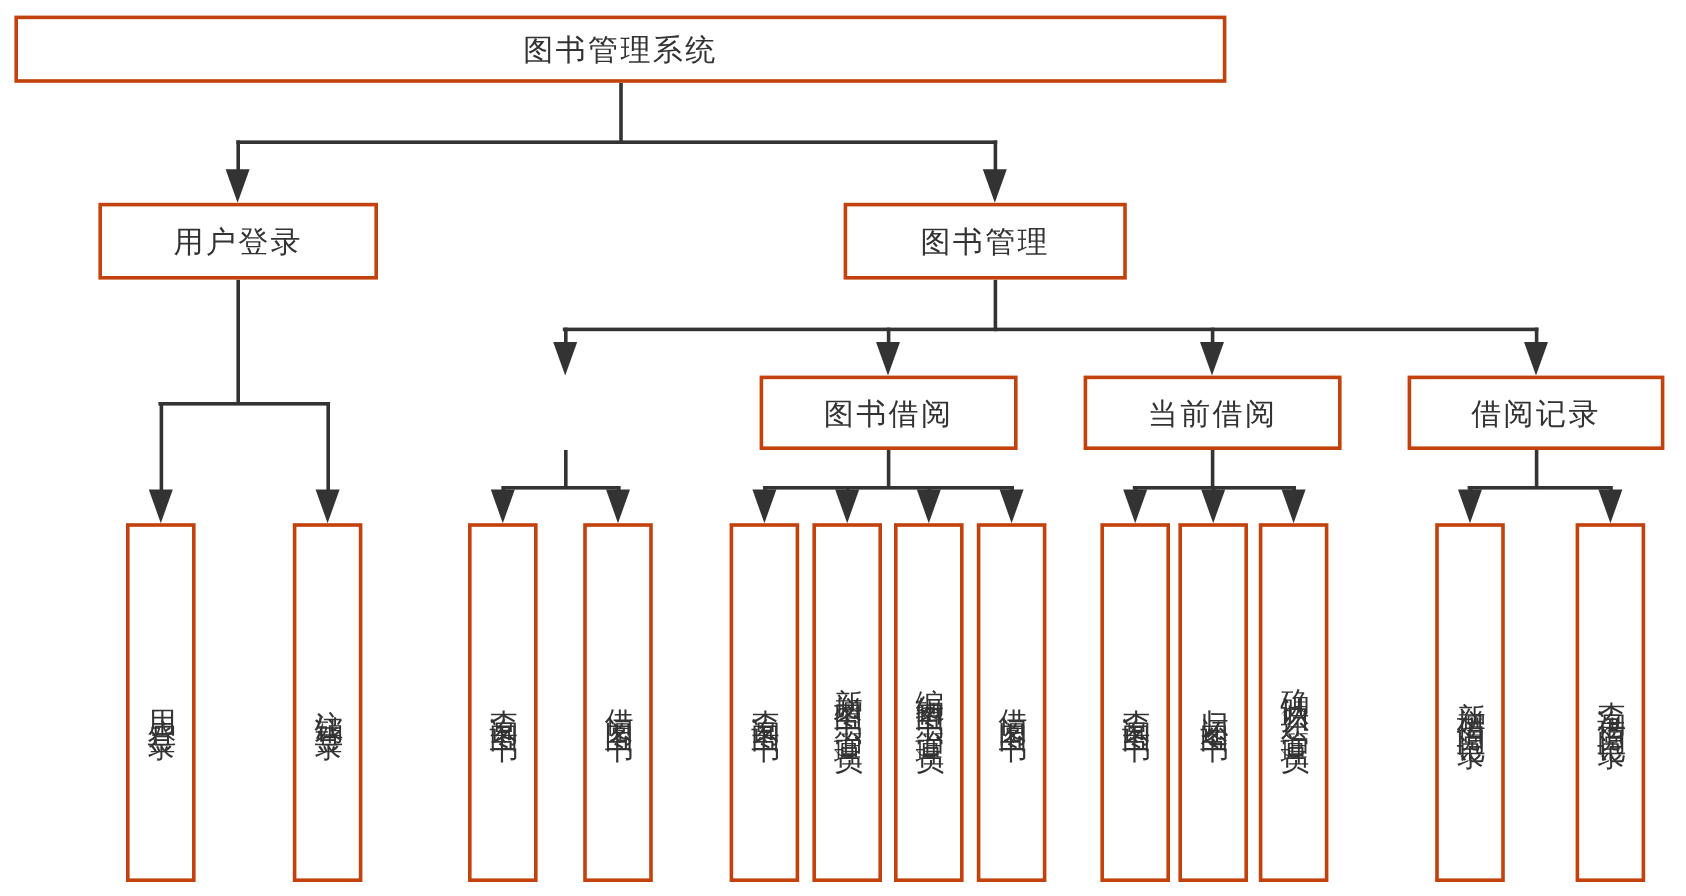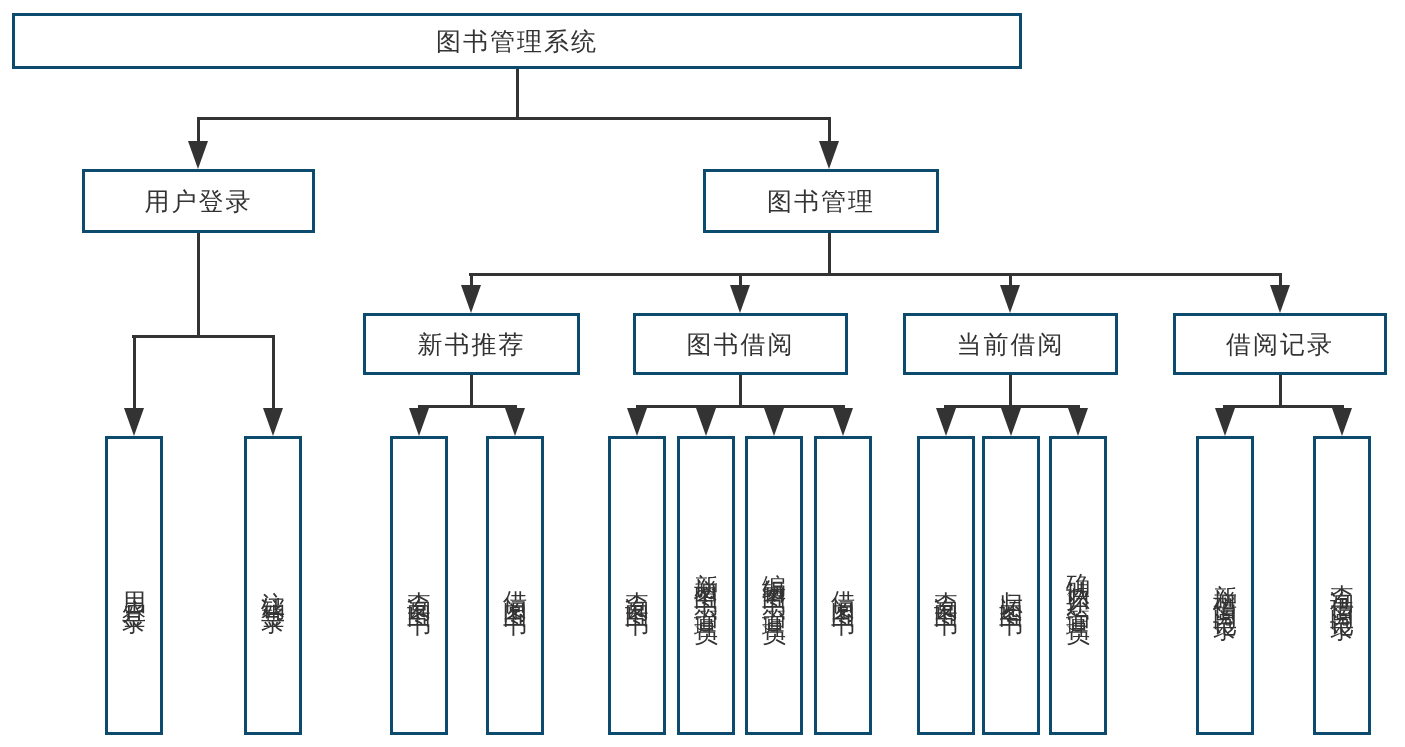--- a/index.html
+++ b/index.html
@@ -3,21 +3,21 @@
 <meta charset="utf-8">
 <style>
   html,body{margin:0;padding:0;background:#ffffff;}
   body{font-family:"Liberation Sans","DejaVu Sans",sans-serif;}
   #canvas{position:relative;width:1405px;height:747px;background:#ffffff;overflow:hidden;}
 
   .box{
     position:absolute;
     box-sizing:border-box;
     background:#ffffff;
-    border:3px solid #0c4a6e;
+    border:3px solid #c2410c;
     display:flex;
     align-items:center;
     justify-content:center;
     color:#333333;
     z-index:2;
   }
   .box.h span{
     font-size:25px;
     letter-spacing:2px;
     white-space:nowrap;
@@ -63,23 +63,20 @@
     <span>图书管理系统</span>
   </div>
 
   <div class="box h" style="left:82px;top:169px;width:233px;height:64px">
     <span>用户登录</span>
   </div>
   <div class="box h" style="left:703px;top:169px;width:236px;height:64px">
     <span>图书管理</span>
   </div>
 
-  <div class="box h" style="left:363px;top:313px;width:217px;height:62px">
-    <span>新书推荐</span>
-  </div>
   <div class="box h" style="left:903px;top:313px;width:215px;height:62px">
     <span>当前借阅</span>
   </div>
   <div class="box h" style="left:633px;top:313px;width:215px;height:62px">
     <span>图书借阅</span>
   </div>
   <div class="box h" style="left:1173px;top:313px;width:214px;height:62px">
     <span>借阅记录</span>
   </div>
 

